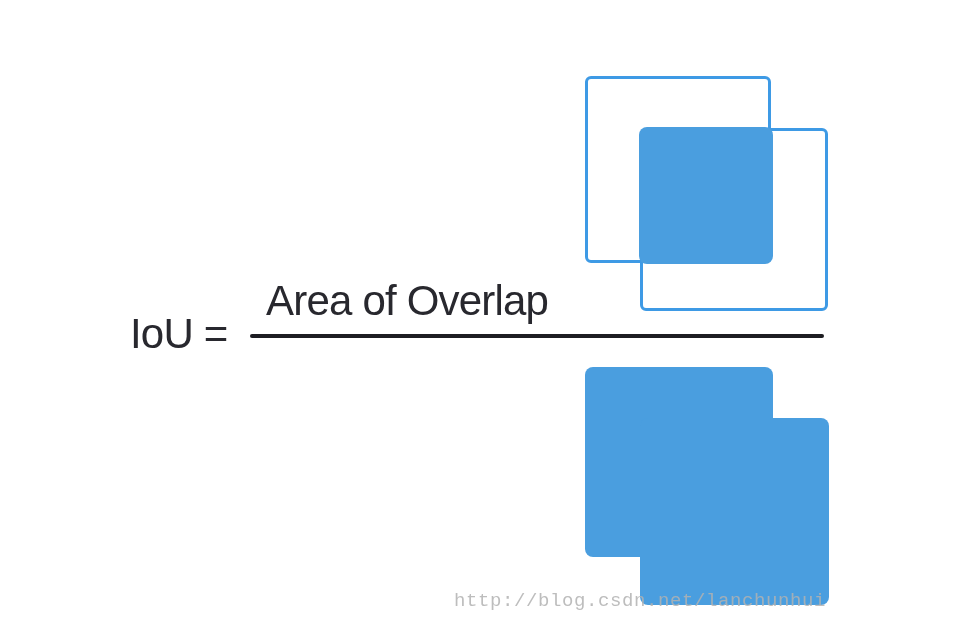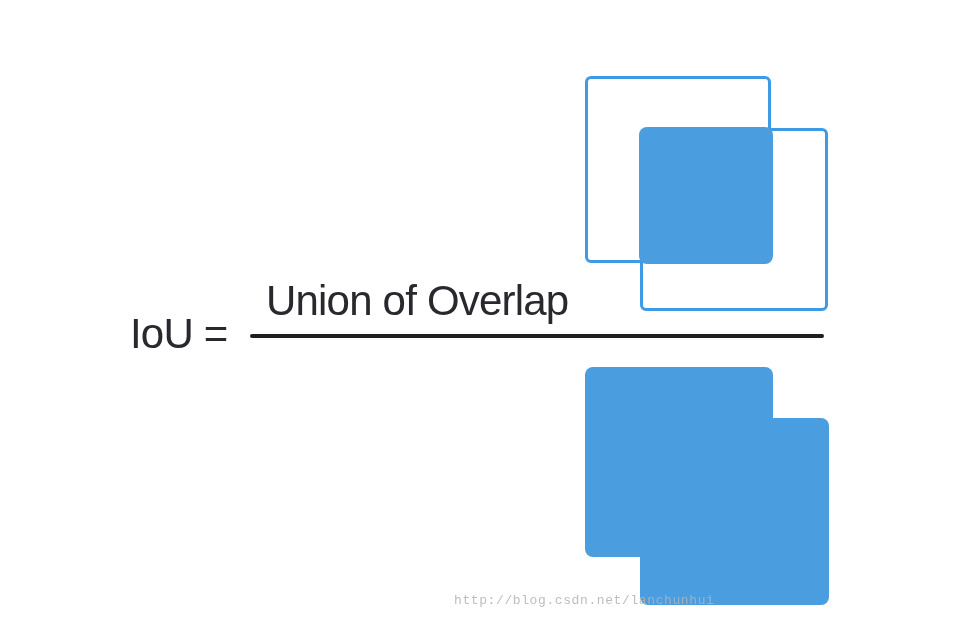--- a/index.html
+++ b/index.html
@@ -61,37 +61,37 @@
     border-radius: 8px;
   }
   .union-box-a { left: 585px; top: 367px; width: 188px; height: 190px; }
   .union-box-b { left: 640px; top: 418px; width: 189px; height: 187px; }
 
   
   .watermark {
     position: absolute;
     left: 454px; top: 589px;
     font-family: "Liberation Mono", monospace;
-    font-size: 13px;
+    font-size: 19px;
     line-height: 24px;
     letter-spacing: 0.6px;
     color: var(--watermark-text, #B2B2B2);
     opacity: 0.85;
     white-space: nowrap;
     z-index: 5;
   }
 </style>
 </head>
 <body>
 
 <div class="canvas">
 
   <div class="formula-text lhs">IoU =</div>
 
-  <div class="formula-text numerator">Union of Overlap</div>
+  <div class="formula-text numerator">Area of Overlap</div>
 
   <div class="fraction-bar"></div>
 
 
   <div>
     <div class="box-outline box-a-outline"></div>
     <div class="box-outline box-b-outline"></div>
     <div class="overlap-fill"></div>
   </div>
 

